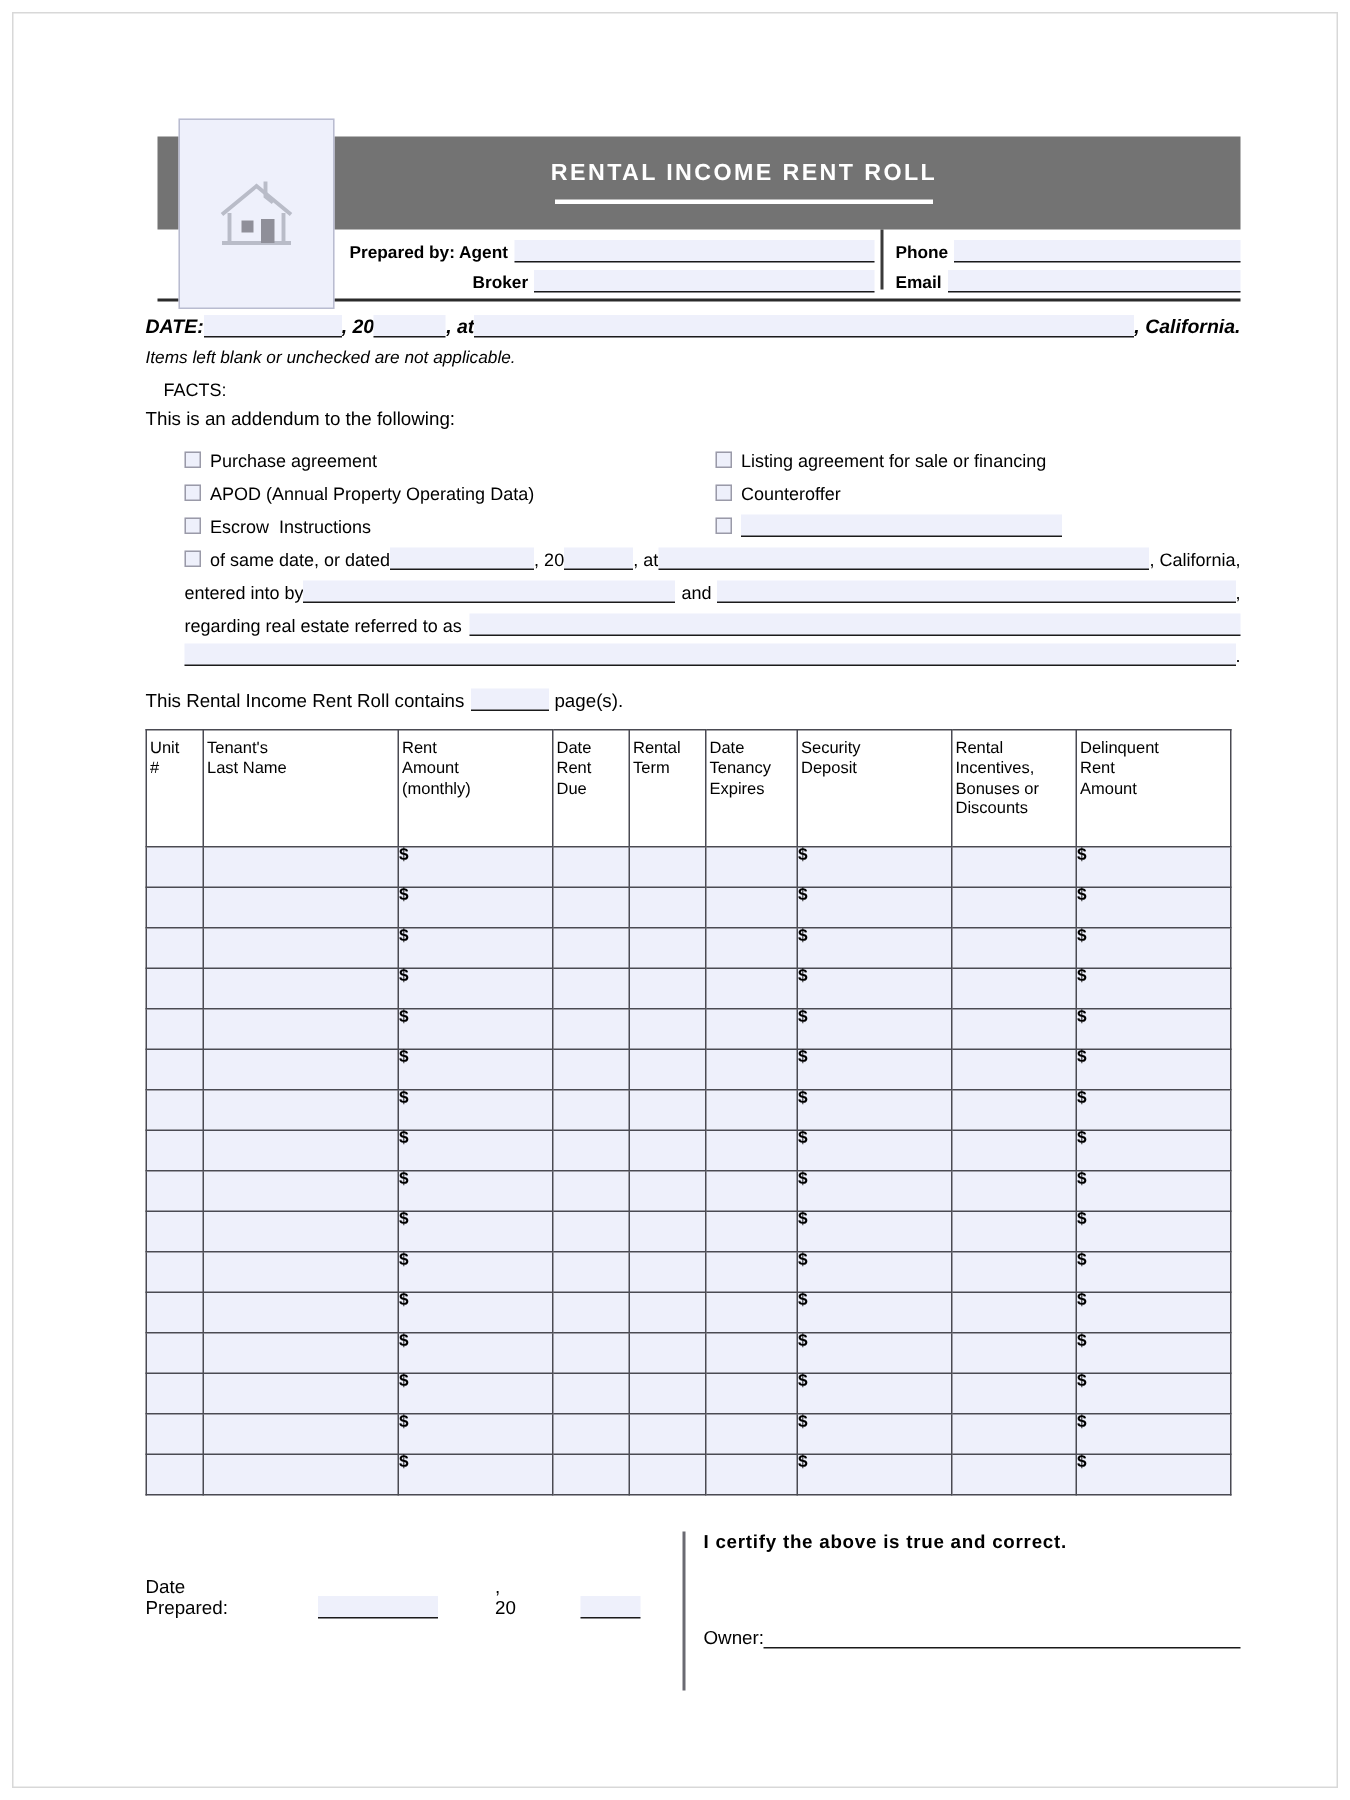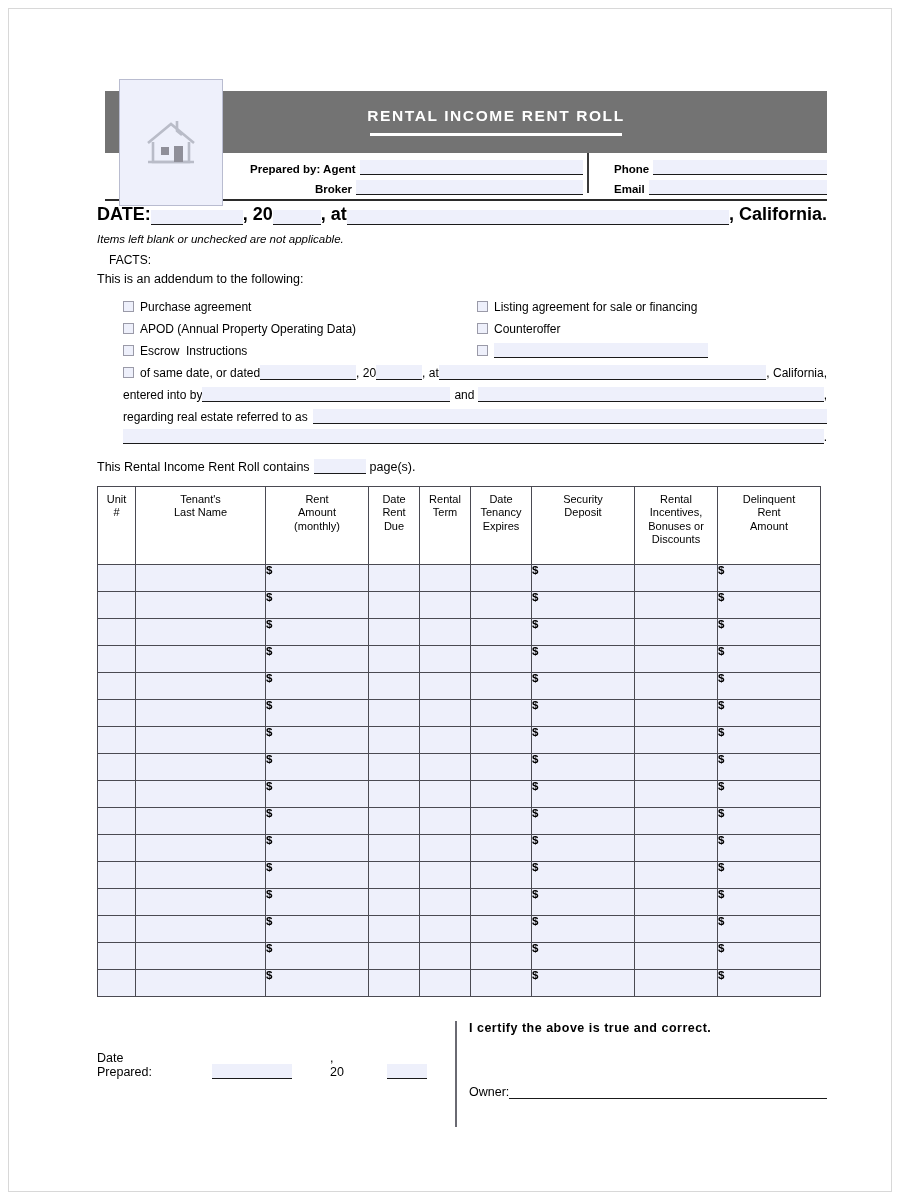--- a/index.html
+++ b/index.html
@@ -103,43 +103,44 @@
     height: 40px;
     background: #3a3a3a;
   }
   .prep-line {
     display: flex;
     align-items: flex-end;
     height: 20px;
     font-size: 11.5px;
     font-weight: bold;
   }
-  .prep-label { white-space: pre; margin-left: 17px; }
+  .prep-label { white-space: pre; }
   .prep-fill {
     flex: 1;
     border-bottom: 1.5px solid #1a1a1a;
     background: #eef0fb;
     height: 14px;
     margin-left: 4px;
   }
   .hdr-rule {
     margin-left: 8px;
     height: 2px;
     background: #2b2b2b;
     margin-top: 2px;
   }
 
   
   .date-line {
     display: flex;
     align-items: flex-end;
-    font-size: 18px;
+    font-size: 13px;
     font-weight: bold;
     margin-top: 6px;
     height: 18px;
+    font-style: italic;
   }
   .date-line .fill {
     border-bottom: 1.4px solid #1a1a1a;
     background: #eef0fb;
     height: 14px;
   }
   .f-date { width: 92px; }
   .f-yr   { width: 48px; }
   .f-city { flex: 1; }
 
@@ -257,21 +258,21 @@
     table-layout: fixed;
   }
   table.rr th, table.rr td {
     border: 1.3px solid #4a4a52;
     padding: 0;
   }
   table.rr thead th {
     background: #ffffff;
     font-size: 11px;
     font-weight: normal;
-    text-align: center;
+    text-align: left;
     vertical-align: top;
     padding: 6px 2px 4px 2px;
     line-height: 1.22;
     height: 78px;
     box-sizing: border-box;
   }
   table.rr tbody td {
     background: #eef0fb;
     height: 27px;
     box-sizing: border-box;

